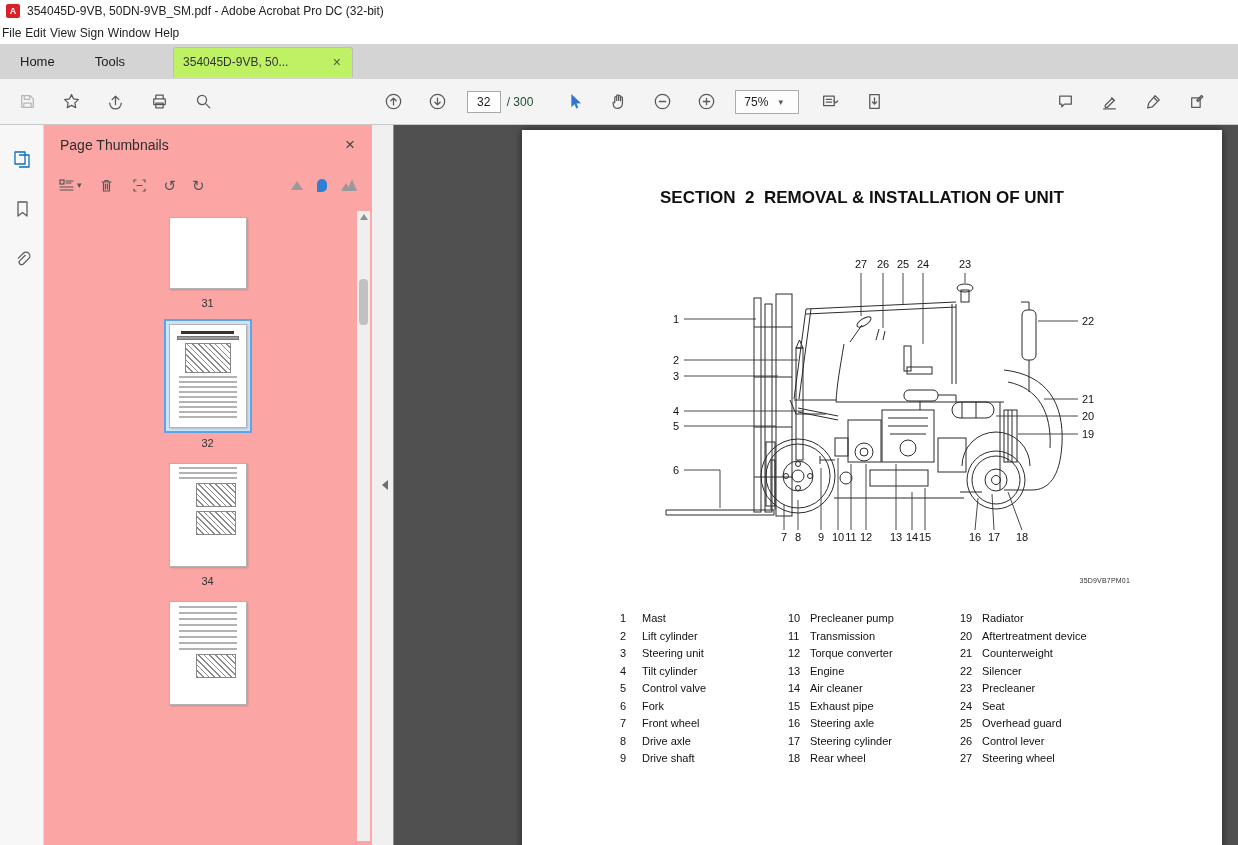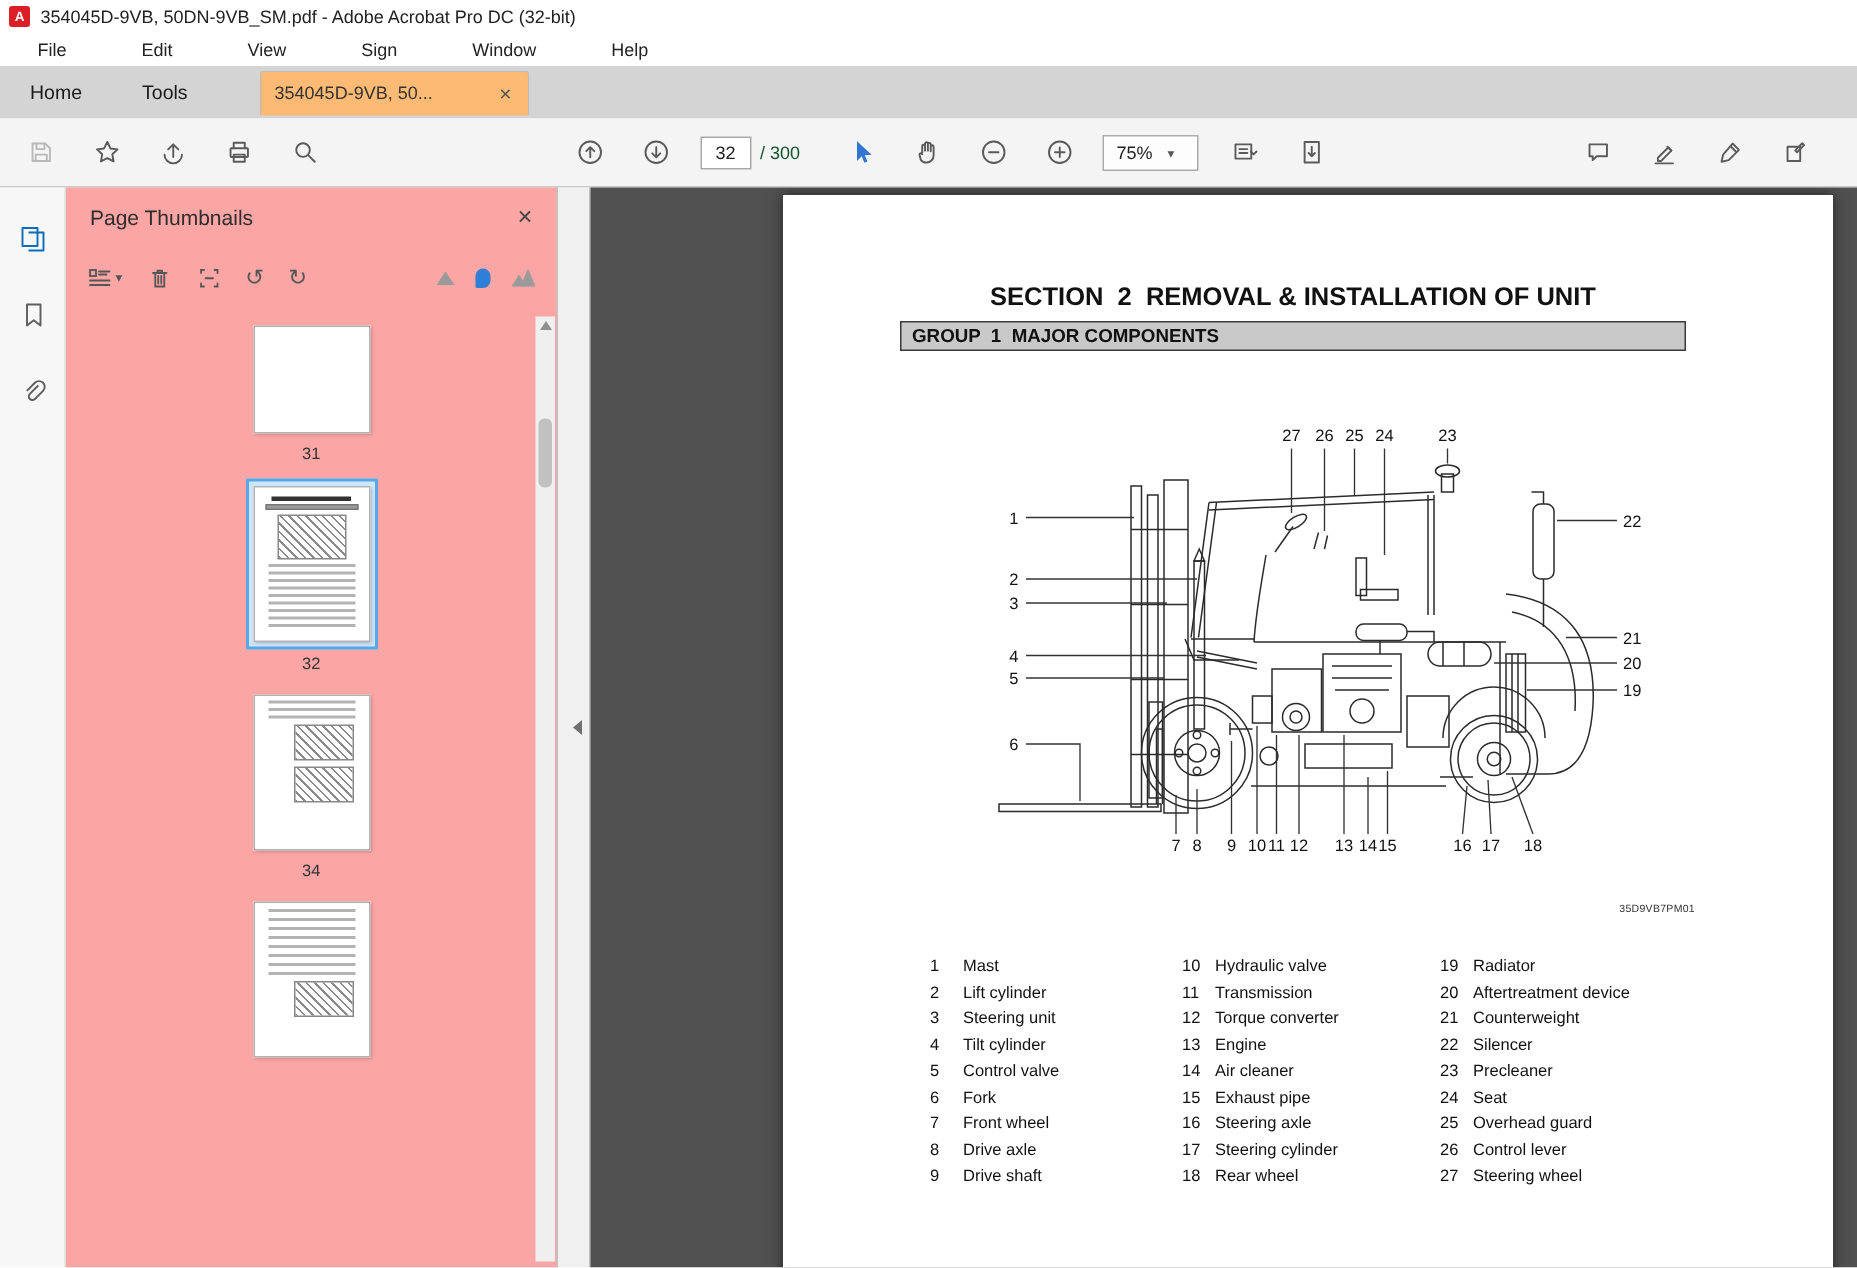--- a/index.html
+++ b/index.html
@@ -4,26 +4,26 @@
 <style>
 *{margin:0;padding:0;box-sizing:border-box}
 html,body{width:1238px;height:845px;overflow:hidden;font-family:"Liberation Sans",sans-serif;color:#222;background:#fff}
 
 
 .titlebar{height:22px;display:flex;align-items:center;gap:7px;padding-left:6px;font-size:12px;background:#fff}
 .logo{width:14px;height:14px;border-radius:2px;background:#dc1f27;color:#fff;font-size:9px;line-height:14px;text-align:center;font-weight:bold}
 
 
 .menubar{height:22px;display:flex;align-items:center;background:#fff;font-size:12px}
-.menu-item{padding:3px 25px;cursor:default}
+.menu-item{padding:3px 2px;cursor:default}
 
 
 .tabbar{height:35px;background:#d4d4d4;display:flex;align-items:center;font-size:13px}
 .app-tab{padding:9px 20px;color:#1a1a1a}
-.doc-tab{height:30px;width:180px;margin-left:28px;background:#fdba74;border:1px solid #bdbdbd;border-bottom:none;border-radius:3px 3px 0 0;display:flex;align-items:center;justify-content:space-between;padding:0 9px;font-size:12px;color:#333}
+.doc-tab{height:30px;width:180px;margin-left:28px;background:#bef264;border:1px solid #bdbdbd;border-bottom:none;border-radius:3px 3px 0 0;display:flex;align-items:center;justify-content:space-between;padding:0 9px;font-size:12px;color:#333}
 .doc-tab .close{color:#555;font-size:14px;line-height:12px;padding:0 2px}
 
 
 .toolbar{height:46px;background:#f4f4f4;border-bottom:1px solid #c9c9c9;display:flex;align-items:center;padding:0 12px}
 .tb-icon{width:30px;height:30px;display:flex;align-items:center;justify-content:center;border-radius:3px;margin-right:14px}
 .tb-icon svg{width:19px;height:19px;fill:none;stroke:#5a5a5a;stroke-width:1.2;stroke-linecap:round;stroke-linejoin:round}
 .tb-icon.disabled svg{stroke:#b8b8b8}
 .tb-icon.blue svg{stroke:none;fill:#2f76d2}
 .tb-spacer{flex:1}
 .page-box{width:34px;height:22px;border:1px solid #a7a7a7;background:#fff;font-size:12px;display:flex;align-items:center;justify-content:center;margin-right:6px}
@@ -356,21 +356,20 @@
 
   <div class="splitter">
     <span class="collapse-btn">
         <b></b>
       </span>
   </div>
 
   <div class="viewer">
     <div class="pdf-page">
       <div class="page-title">SECTION  2  REMOVAL &amp; INSTALLATION OF UNIT</div>
-      <div class="group-bar">GROUP  1  MAJOR COMPONENTS</div>
 
       <div class="figure">
         <svg viewBox="0 0 524 332">
           <g class="art">
 
             <rect x="146" y="46" width="7" height="214"></rect>
             <rect x="157" y="52" width="7" height="208"></rect>
             <rect x="168" y="42" width="16" height="222"></rect>
             <path d="M146 75h38M146 125h38M146 175h38M146 225h38"></path>
 
@@ -551,21 +550,21 @@
               <span class="pname">Drive axle</span>
             </div>
             <div class="part-row">
               <span class="pnum">9</span>
               <span class="pname">Drive shaft</span>
             </div>
           </div>
         <div class="parts-col c2">
             <div class="part-row">
               <span class="pnum">10</span>
-              <span class="pname">Hydraulic valve</span>
+              <span class="pname">Precleaner pump</span>
             </div>
             <div class="part-row">
               <span class="pnum">11</span>
               <span class="pname">Transmission</span>
             </div>
             <div class="part-row">
               <span class="pnum">12</span>
               <span class="pname">Torque converter</span>
             </div>
             <div class="part-row">

